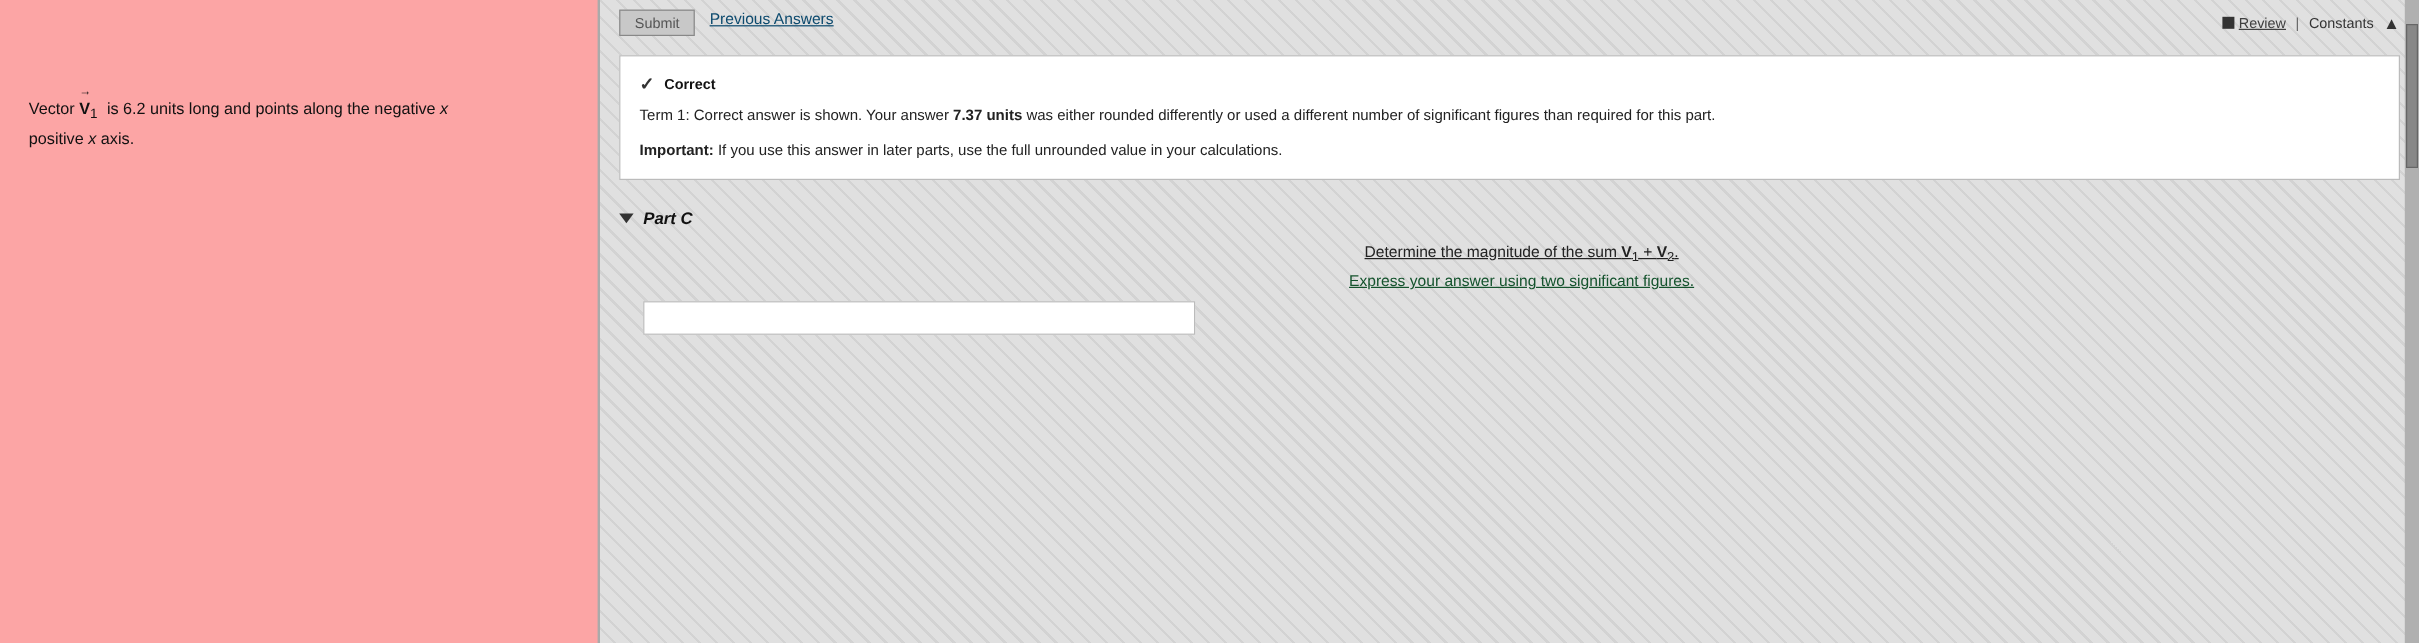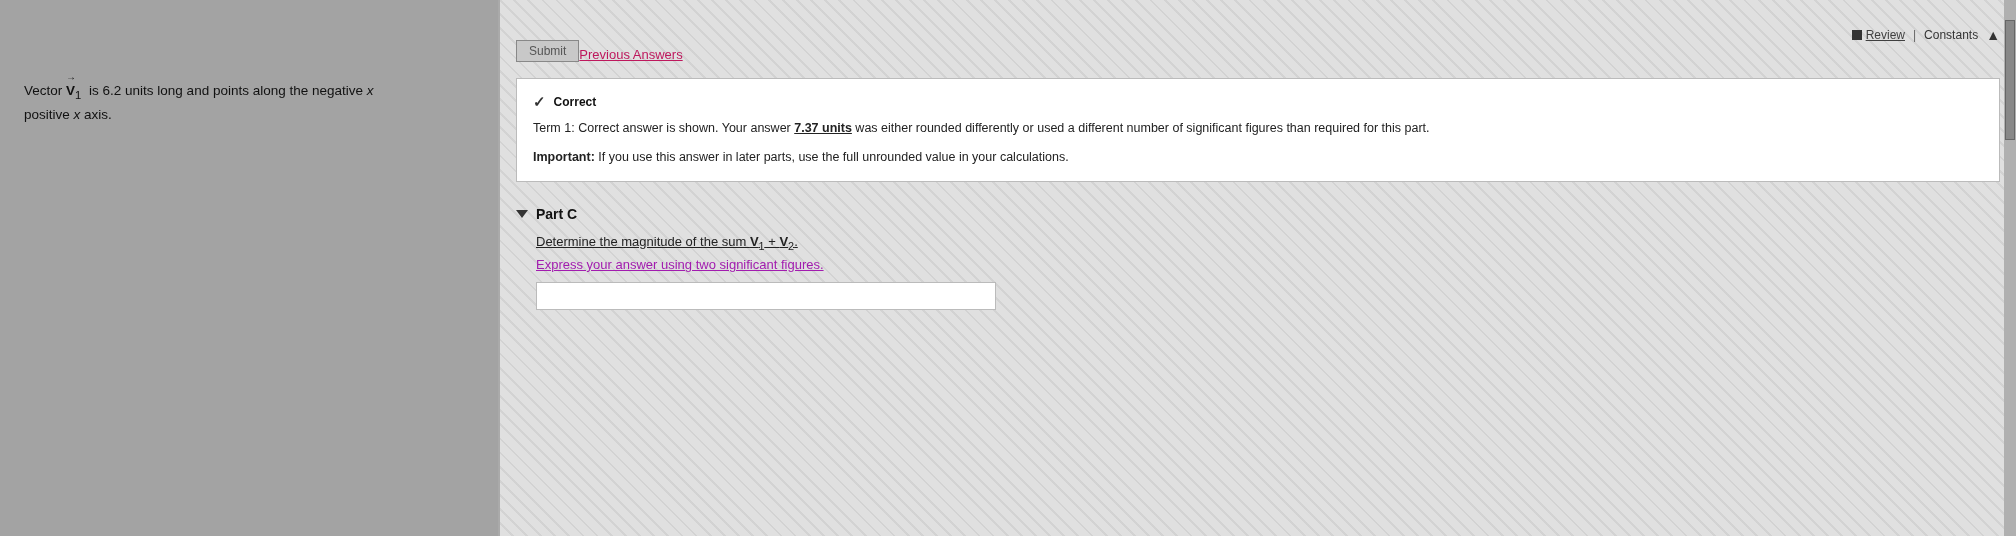--- a/index.html
+++ b/index.html
@@ -14,21 +14,21 @@
       background-color: #d8d8d8;
       width: 2016px;
       height: 536px;
       overflow: hidden;
       display: flex;
     }
 
     .left-panel {
       width: 500px;
       min-width: 500px;
-      background-color: #a3a3a3;
+      background-color: #fca5a5;
       padding: 20px 24px;
       border-right: 2px solid #aaa;
       display: flex;
       flex-direction: column;
       justify-content: flex-start;
       padding-top: 80px;
     }
 
     .left-panel-text {
       font-size: 13.5px;
@@ -68,35 +68,35 @@
       display: flex;
       align-items: center;
       justify-content: space-between;
       padding: 8px 16px;
       position: relative;
       z-index: 1;
     }
 
     .top-bar-left {
       display: flex;
-      align-items: flex-end;
-      margin-top: 32px;
+      align-items: flex-start;
+      gap: 12px;
     }
 
     .submit-button {
       border: 1px solid #888;
       background-color: #c8c8c8;
       padding: 3px 12px;
       font-size: 12px;
       cursor: pointer;
       color: #555;
     }
 
     .previous-answers-link {
-      color: #be185d;
+      color: #0c4a6e;
       text-decoration: underline;
       font-size: 13px;
       cursor: pointer;
     }
 
     .top-bar-right {
       display: flex;
       align-items: center;
       gap: 8px;
       font-size: 12px;
@@ -168,21 +168,20 @@
 
     .term-text {
       font-size: 12.5px;
       color: #222;
       line-height: 1.5;
       margin-bottom: 10px;
     }
 
     .term-text .bold {
       font-weight: bold;
-      text-decoration: underline;
     }
 
     .important-text {
       font-size: 12.5px;
       color: #222;
       line-height: 1.5;
       margin-top: 6px;
     }
 
     .important-text .bold {
@@ -192,50 +191,52 @@
     .part-c-section {
       padding: 8px 0;
     }
 
     .part-c-header {
       display: flex;
       align-items: center;
       gap: 8px;
       margin-bottom: 12px;
       cursor: pointer;
+      font-style: italic;
     }
 
     .triangle-down {
       width: 0;
       height: 0;
       border-left: 6px solid transparent;
       border-right: 6px solid transparent;
       border-top: 8px solid #333;
     }
 
     .part-c-label {
       font-weight: bold;
       font-size: 14px;
       color: #111;
     }
 
     .part-c-content {
       padding-left: 20px;
+      text-align: center;
     }
 
     .determine-text {
       font-size: 13px;
       color: #222;
       margin-bottom: 6px;
       text-decoration: underline;
     }
 
     .express-text {
       font-size: 13px;
-      color: #a21caf;
+      color: #14532d;
       margin-bottom: 10px;
       text-decoration: underline;
     }
 
     .answer-box {
       width: 460px;
       height: 28px;
       background-color: #fff;
       border: 1px solid #bbb;
     }

